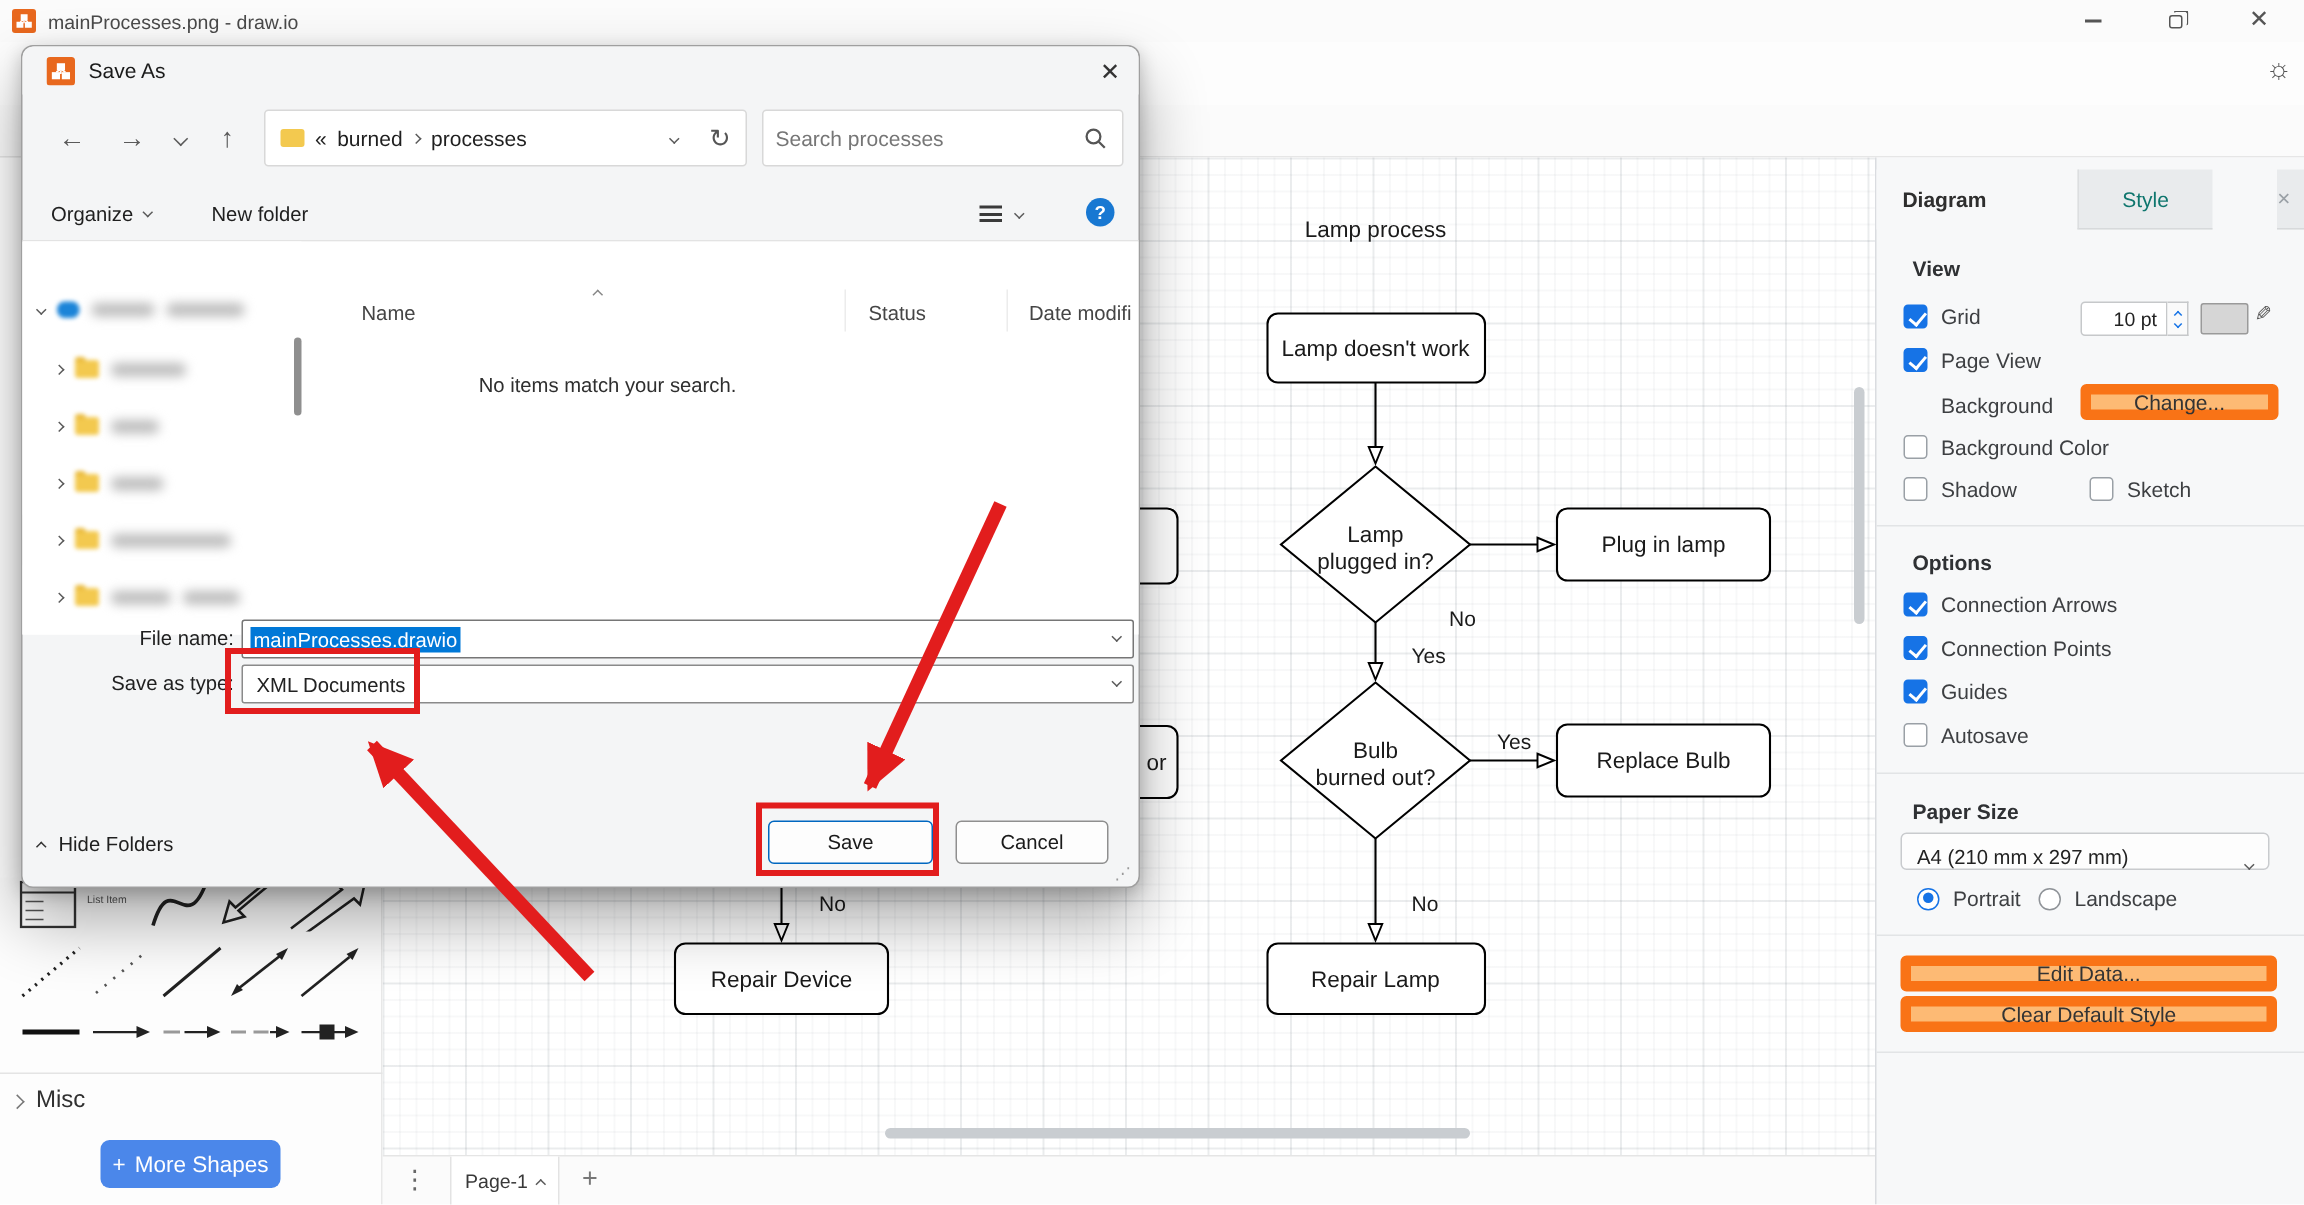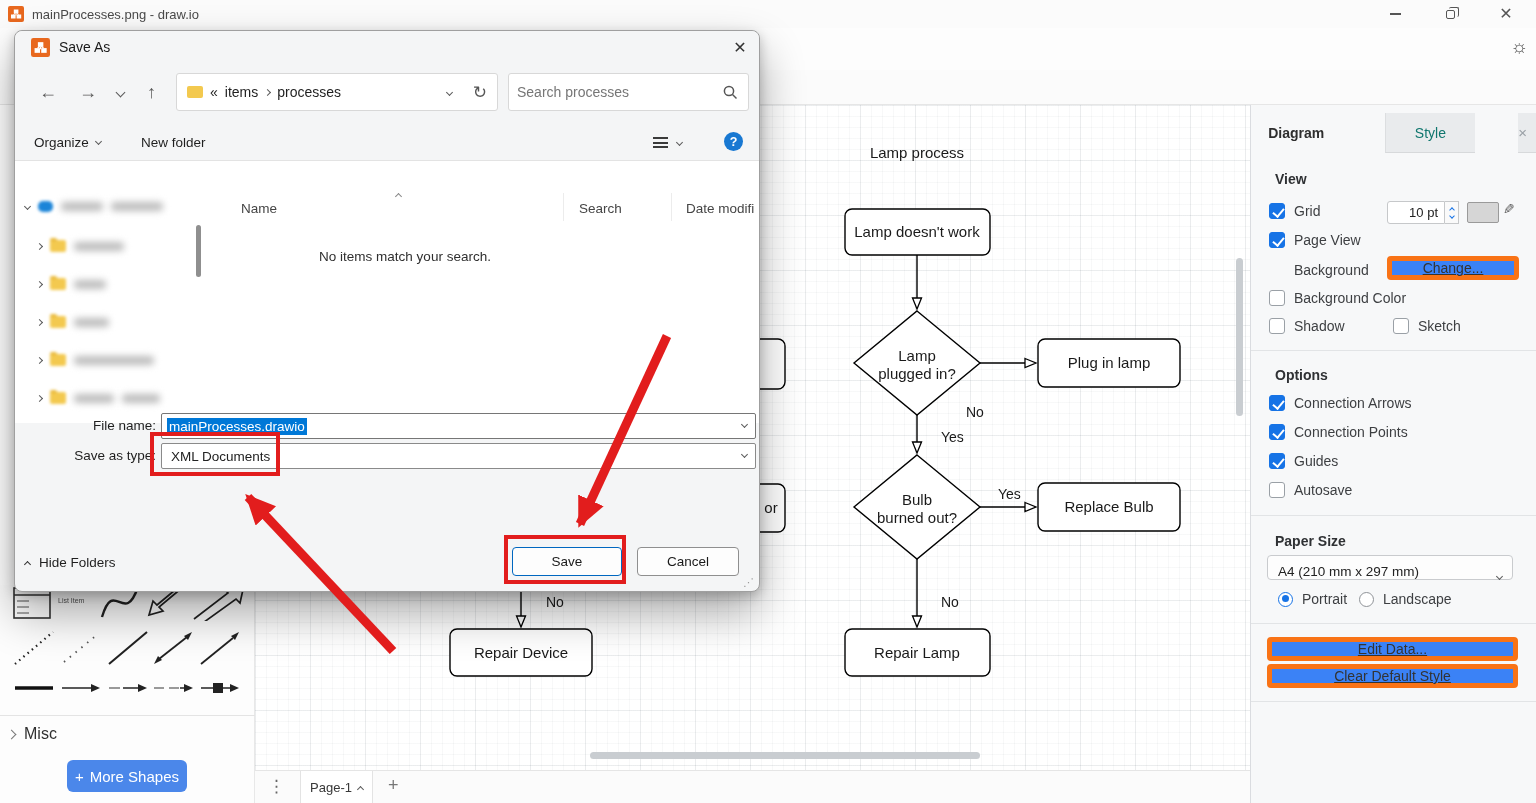--- a/index.html
+++ b/index.html
@@ -63,21 +63,21 @@
   #ftab-fill { flex:1; background:#e9ebed; border-bottom:1px solid #d7d9db; display:flex; align-items:center; justify-content:flex-end; padding-right:10px; color:#9aa0a6; font-size:15px; }
   .fsection-title { position:absolute; left:24px; font-weight:bold; color:#2f3134; }
   .cbrow { position:absolute; display:flex; align-items:center; gap:9px; }
   .cb { width:16px; height:16px; border-radius:3px; border:1px solid #9aa0a6; background:#fff; position:relative; flex:none; }
   .cb.on { background:#1673e6; border-color:#1673e6; }
   .cb.on::after { content:""; position:absolute; left:4.5px; top:1.5px; width:5px; height:9px; border-right:2px solid #fff; border-bottom:2px solid #fff; transform:rotate(40deg); }
   .radio { width:15px; height:15px; border-radius:50%; border:1.6px solid #8f9398; background:#fff; position:relative; flex:none; }
   .radio.on { border-color:#1673e6; }
   .radio.on::after { content:""; position:absolute; left:2.5px; top:2.5px; width:7px; height:7px; border-radius:50%; background:#1673e6; }
   .fdivider { position:absolute; left:0; width:286px; height:1px; background:#e2e4e6; }
-  .fbtn { position:absolute; background:#3b82f6; border:5px solid #f97316; border-radius:4px; display:flex; align-items:center; justify-content:center; font-size:14px; color:#333;text-decoration:underline; }
+  .fbtn { position:absolute; background:#fdba74; border:7px solid #f97316; border-radius:4px; display:flex; align-items:center; justify-content:center; font-size:14px; color:#333; }
   #grid-size { left:136px; top:96px; width:58px; height:23px; background:#fff; border:1px solid #c6c8ca; border-radius:3px 0 0 3px; font-size:13px; color:#222; display:flex; align-items:center; justify-content:flex-end; padding-right:6px; }
   #grid-spin { left:194px; top:96px; width:14px; height:23px; border:1px solid #c6c8ca; border-left:none; background:#fafafa; display:flex; flex-direction:column; align-items:center; justify-content:center; gap:2px; }
   #grid-spin .chv.sm { border-color:#1673e6; width:4px; height:4px; }
   #grid-color { left:216px; top:97px; width:32px; height:21px; background:#d6d6d6; border:1px solid #9a9a9a; border-radius:2px; }
   #grid-pen { left:252px; top:96px; font-size:14px; color:#555; transform:scaleX(-1); }
   #paper-select { left:16px; top:450px; width:246px; height:25px; background:#fdfdfd; border:1px solid #c9cbce; border-radius:4px; display:flex; align-items:flex-end; justify-content:space-between; padding:0 10px; font-size:13.5px; color:#222; }
 
   
   #dialog { left:14px; top:30px; width:746px; height:562px; background:#f4f5f6; border:1px solid #9f9f9f; border-radius:8px; box-shadow:0 22px 45px rgba(0,0,0,.33), 0 4px 12px rgba(0,0,0,.22); font-size:14px; color:#222; }
   #dlg-title { left:0; top:0; width:744px; height:32px; border-radius:8px 8px 0 0; background:#f4f5f6; }
@@ -392,21 +392,21 @@
       <span class="abs" id="dlg-close">✕</span>
     </div>
 
     <span class="navico" style="left:24px; top:51px;">←</span>
     <span class="navico" style="left:64px; top:51px;">→</span>
     <span class="chv down abs" style="left:102px; top:58px;"></span>
     <span class="navico" style="left:132px; top:51px;">↑</span>
     <div class="abs" id="addr">
       <span style="display:inline-block; width:16px; height:12px; background:#f3c94f; border-radius:2px; position:relative; flex:none;"></span>
       <span class="crumb">«</span>
-      <span class="crumb">items</span>
+      <span class="crumb">burned</span>
       <span class="chv right sm"></span>
       <span class="crumb">processes</span>
       <span class="chv down sm" style="margin-left:auto;"></span>
       <span style="font-size:17px; color:#555; margin-left:14px;">↻</span>
     </div>
     <div class="abs" id="search-box">
       <input id="search-input" placeholder="Search processes" style="">
       <svg width="15" height="15" viewBox="0 0 15 15" style="margin-right:10px; flex:none;">
             <circle cx="6" cy="6" r="4.6" fill="none" stroke="#555" stroke-width="1.5"></circle>
             <path d="M9.5 9.5 L13.5 13.5" stroke="#555" stroke-width="1.5"></path>
@@ -459,21 +459,21 @@
           <span class="chv right sm"></span>
           <span class="folder-ic"></span>
           <span class="blob" style="width:40px;"></span>
           <span class="blob" style="width:38px;"></span>
         </div>
         <div class="abs" id="tree-scroll"></div>
       </div>
 
       <div class="colhdr" style="left:226px; top:40px;">Name</div>
       <span class="chv up sm abs" style="left:381px; top:33px; border-color:#888;"></span>
-      <div class="colhdr" style="left:564px; top:40px;">Search</div>
+      <div class="colhdr" style="left:564px; top:40px;">Status</div>
       <div class="colhdr" style="left:671px; top:40px; width:72px; overflow:hidden; white-space:nowrap;">Date modifi</div>
       <div class="colsep" style="left:548px;"></div>
       <div class="colsep" style="left:656px;"></div>
       <div class="abs" id="empty-msg">No items match your search.</div>
       <div class="abs" id="list-hscroll"></div>
     </div>
 
     <div class="fldlabel" style="left:6px; top:387px;">File name:</div>
     <div class="fldbox" style="top:382px;">
       <span id="fn-sel">mainProcesses.drawio</span>

